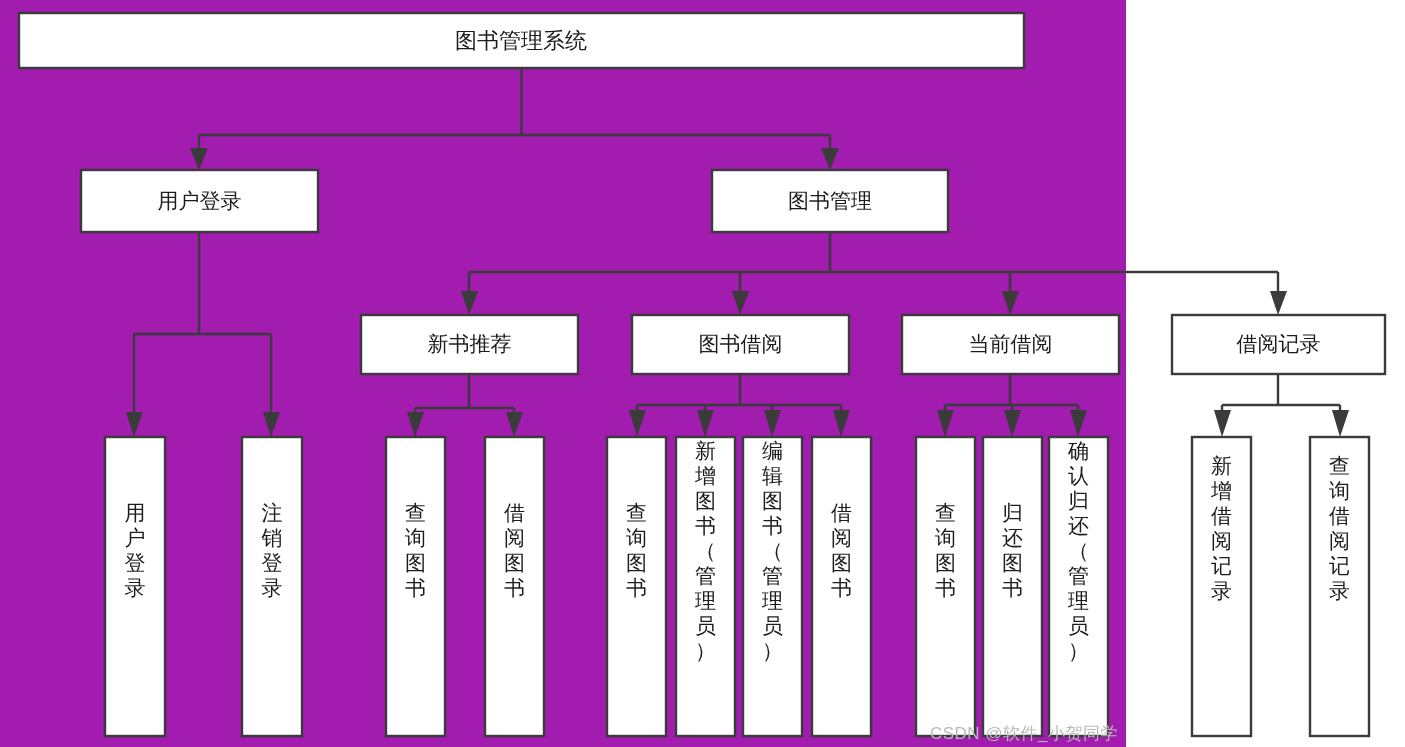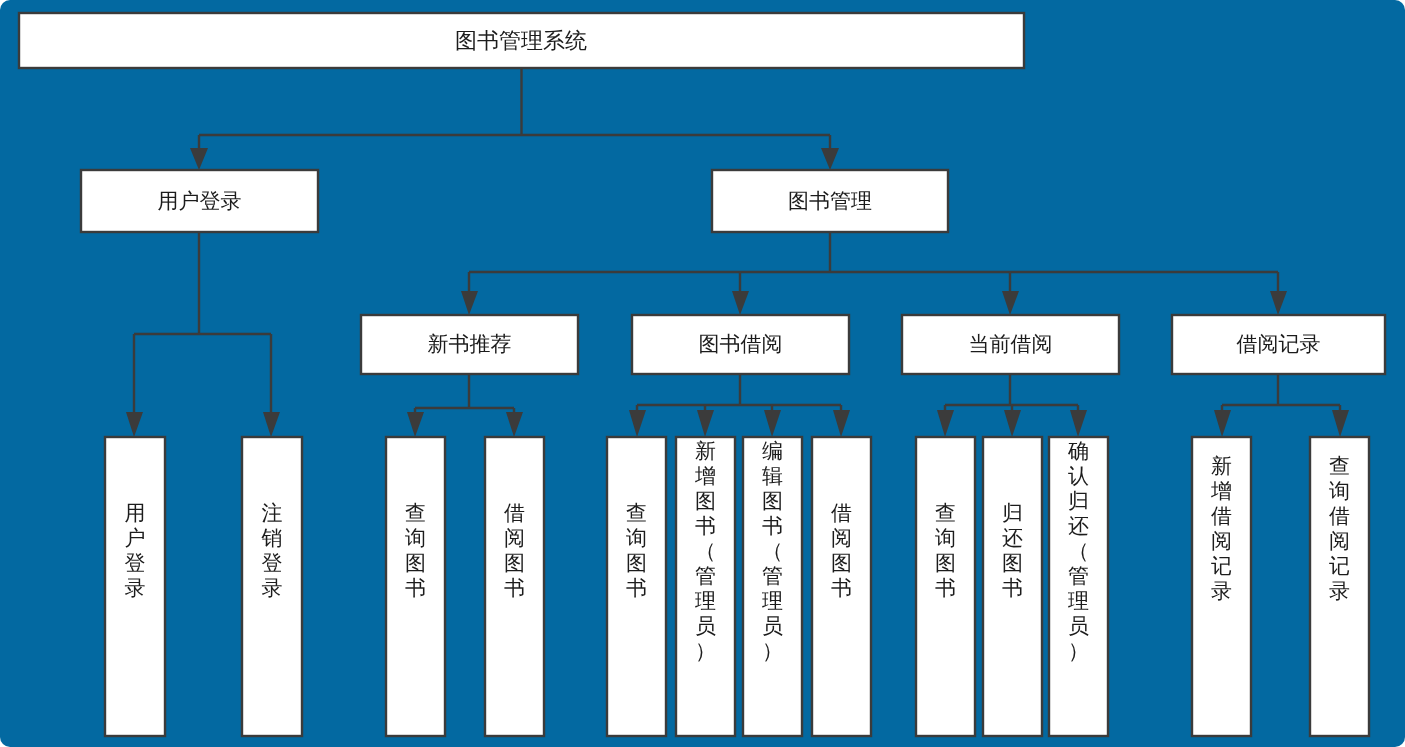--- a/index.html
+++ b/index.html
@@ -9,24 +9,23 @@
     background: #ffffff;
   }
   body {
     width: 1405px;
     height: 747px;
     overflow: hidden;
     font-family: "Liberation Sans", "DejaVu Sans", sans-serif;
   }
   #diagram-root {
     position: relative;
-    width: 1405px;
+    width: 1126px;
     height: 747px;
-    background: #0369a1;
-    border-radius: 10px;
+    background: #a21caf;
   }
   svg.flowchart {
     position: absolute;
     left: 0;
     top: 0;
     width: 1405px;
     height: 747px;
     display: block;
   }
   .node-rect {
@@ -231,13 +230,14 @@
       <rect class="node-rect" x="1192" y="437" width="59" height="299"></rect>
       <text class="vert-label" x="1221.5" y="473"><tspan x="1221.5" dy="0">新</tspan><tspan x="1221.5" dy="25">增</tspan><tspan x="1221.5" dy="25">借</tspan><tspan x="1221.5" dy="25">阅</tspan><tspan x="1221.5" dy="25">记</tspan><tspan x="1221.5" dy="25">录</tspan></text>
     </g>
     <g>
       <rect class="node-rect" x="1310" y="437" width="59" height="299"></rect>
       <text class="vert-label" x="1339.5" y="473"><tspan x="1339.5" dy="0">查</tspan><tspan x="1339.5" dy="25">询</tspan><tspan x="1339.5" dy="25">借</tspan><tspan x="1339.5" dy="25">阅</tspan><tspan x="1339.5" dy="25">记</tspan><tspan x="1339.5" dy="25">录</tspan></text>
     </g>
 
   </svg>
 
+  <div class="watermark">CSDN @软件_小贺同学</div>
 </div>
 
 </body></html>

